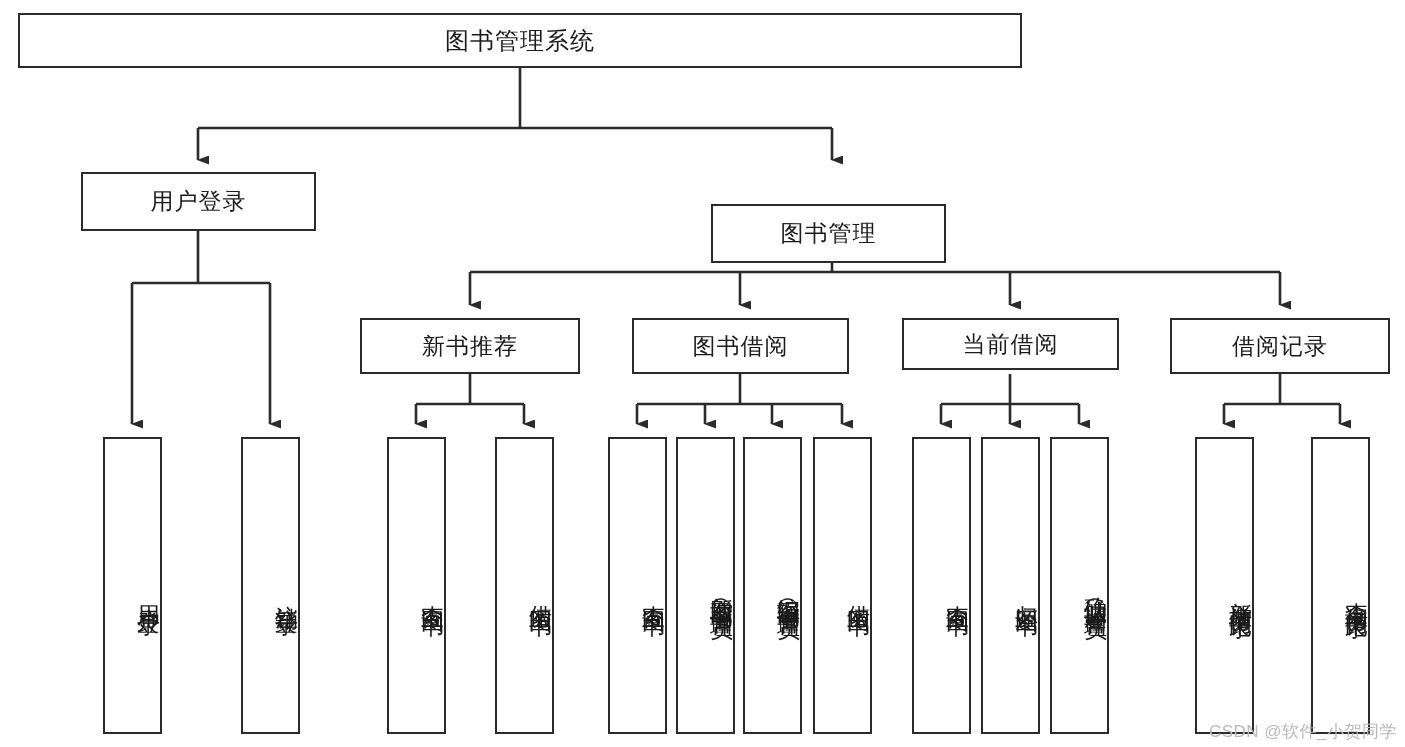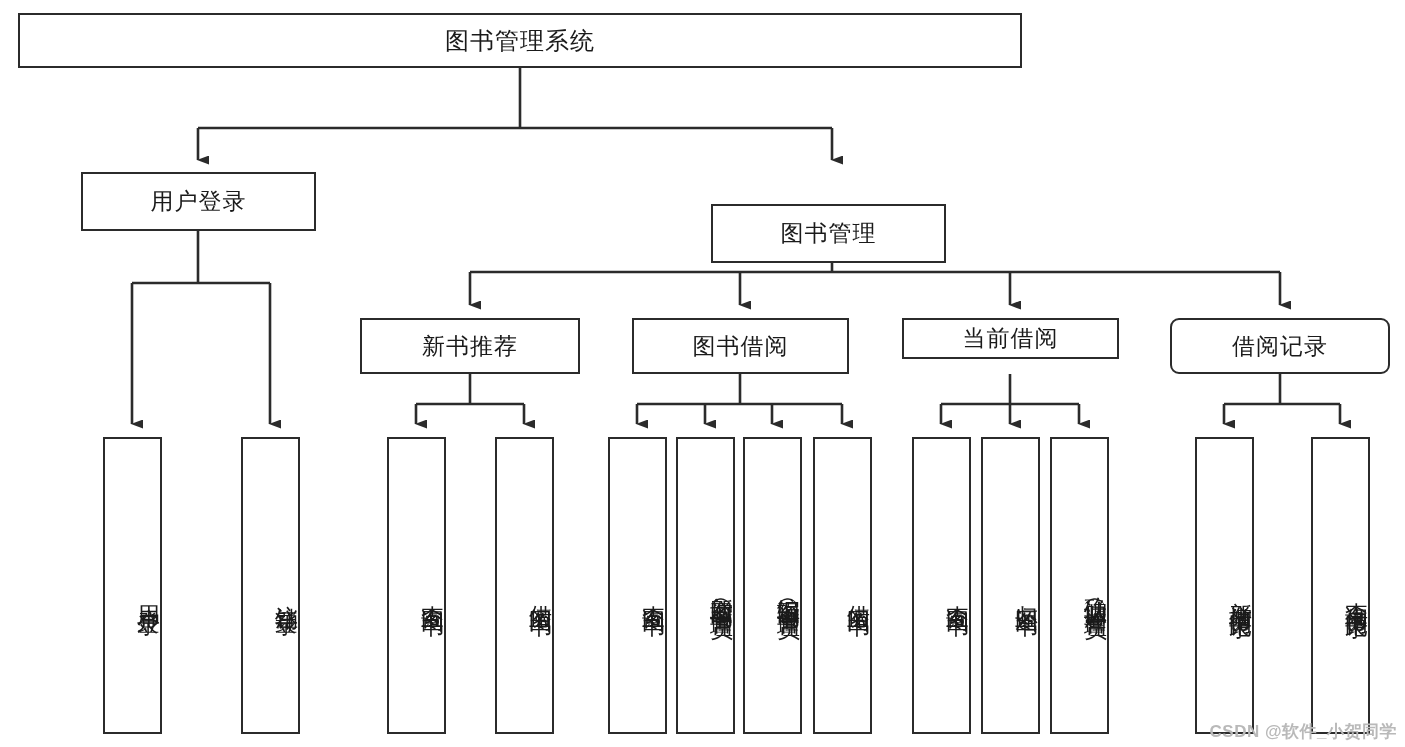--- a/index.html
+++ b/index.html
@@ -34,21 +34,20 @@
   }
   .node.root{ font-size:24px; }
   .watermark{
     position:absolute;
     right:8px;bottom:4px;
     font-size:17px;
     color:#b9b9b9;
     letter-spacing:0.5px;
     z-index:3;
     white-space:nowrap;
-    font-weight:bold;
   }
 </style>
 </head>
 <body>
 
 <div id="canvas">
 
   <svg class="wires" viewBox="0 0 1405 747" xmlns="http://www.w3.org/2000/svg">
     <defs>
       <marker id="arw" markerWidth="10" markerHeight="12" refX="4.5" refY="11" orient="auto" markerUnits="userSpaceOnUse">
@@ -110,24 +109,24 @@
   <div class="node h" style="left:711px;top:172px;width:235px;height:59px;margin-top:32px;">
     <span>图书管理</span>
   </div>
 
   <div class="node h" style="left:632px;top:318px;width:217px;height:56px;">
     <span>图书借阅</span>
   </div>
   <div class="node h" style="left:360px;top:318px;width:220px;height:56px;">
     <span>新书推荐</span>
   </div>
-  <div class="node h" style="left:902px;top:318px;width:217px;height:41px;">
+  <div class="node h" style="left:902px;top:318px;width:217px;height:52px;">
     <span>当前借阅</span>
   </div>
-  <div class="node h" style="left:1170px;top:318px;width:220px;height:56px;border-radius:9px;">
+  <div class="node h" style="left:1170px;top:318px;width:220px;height:56px;">
     <span>借阅记录</span>
   </div>
 
   <div class="node v" style="left:103px;top:437px;width:59px;height:297px;">
     <span>用户登录</span>
   </div>
   <div class="node v" style="left:241px;top:437px;width:59px;height:297px;">
     <span>注销登录</span>
   </div>
 

